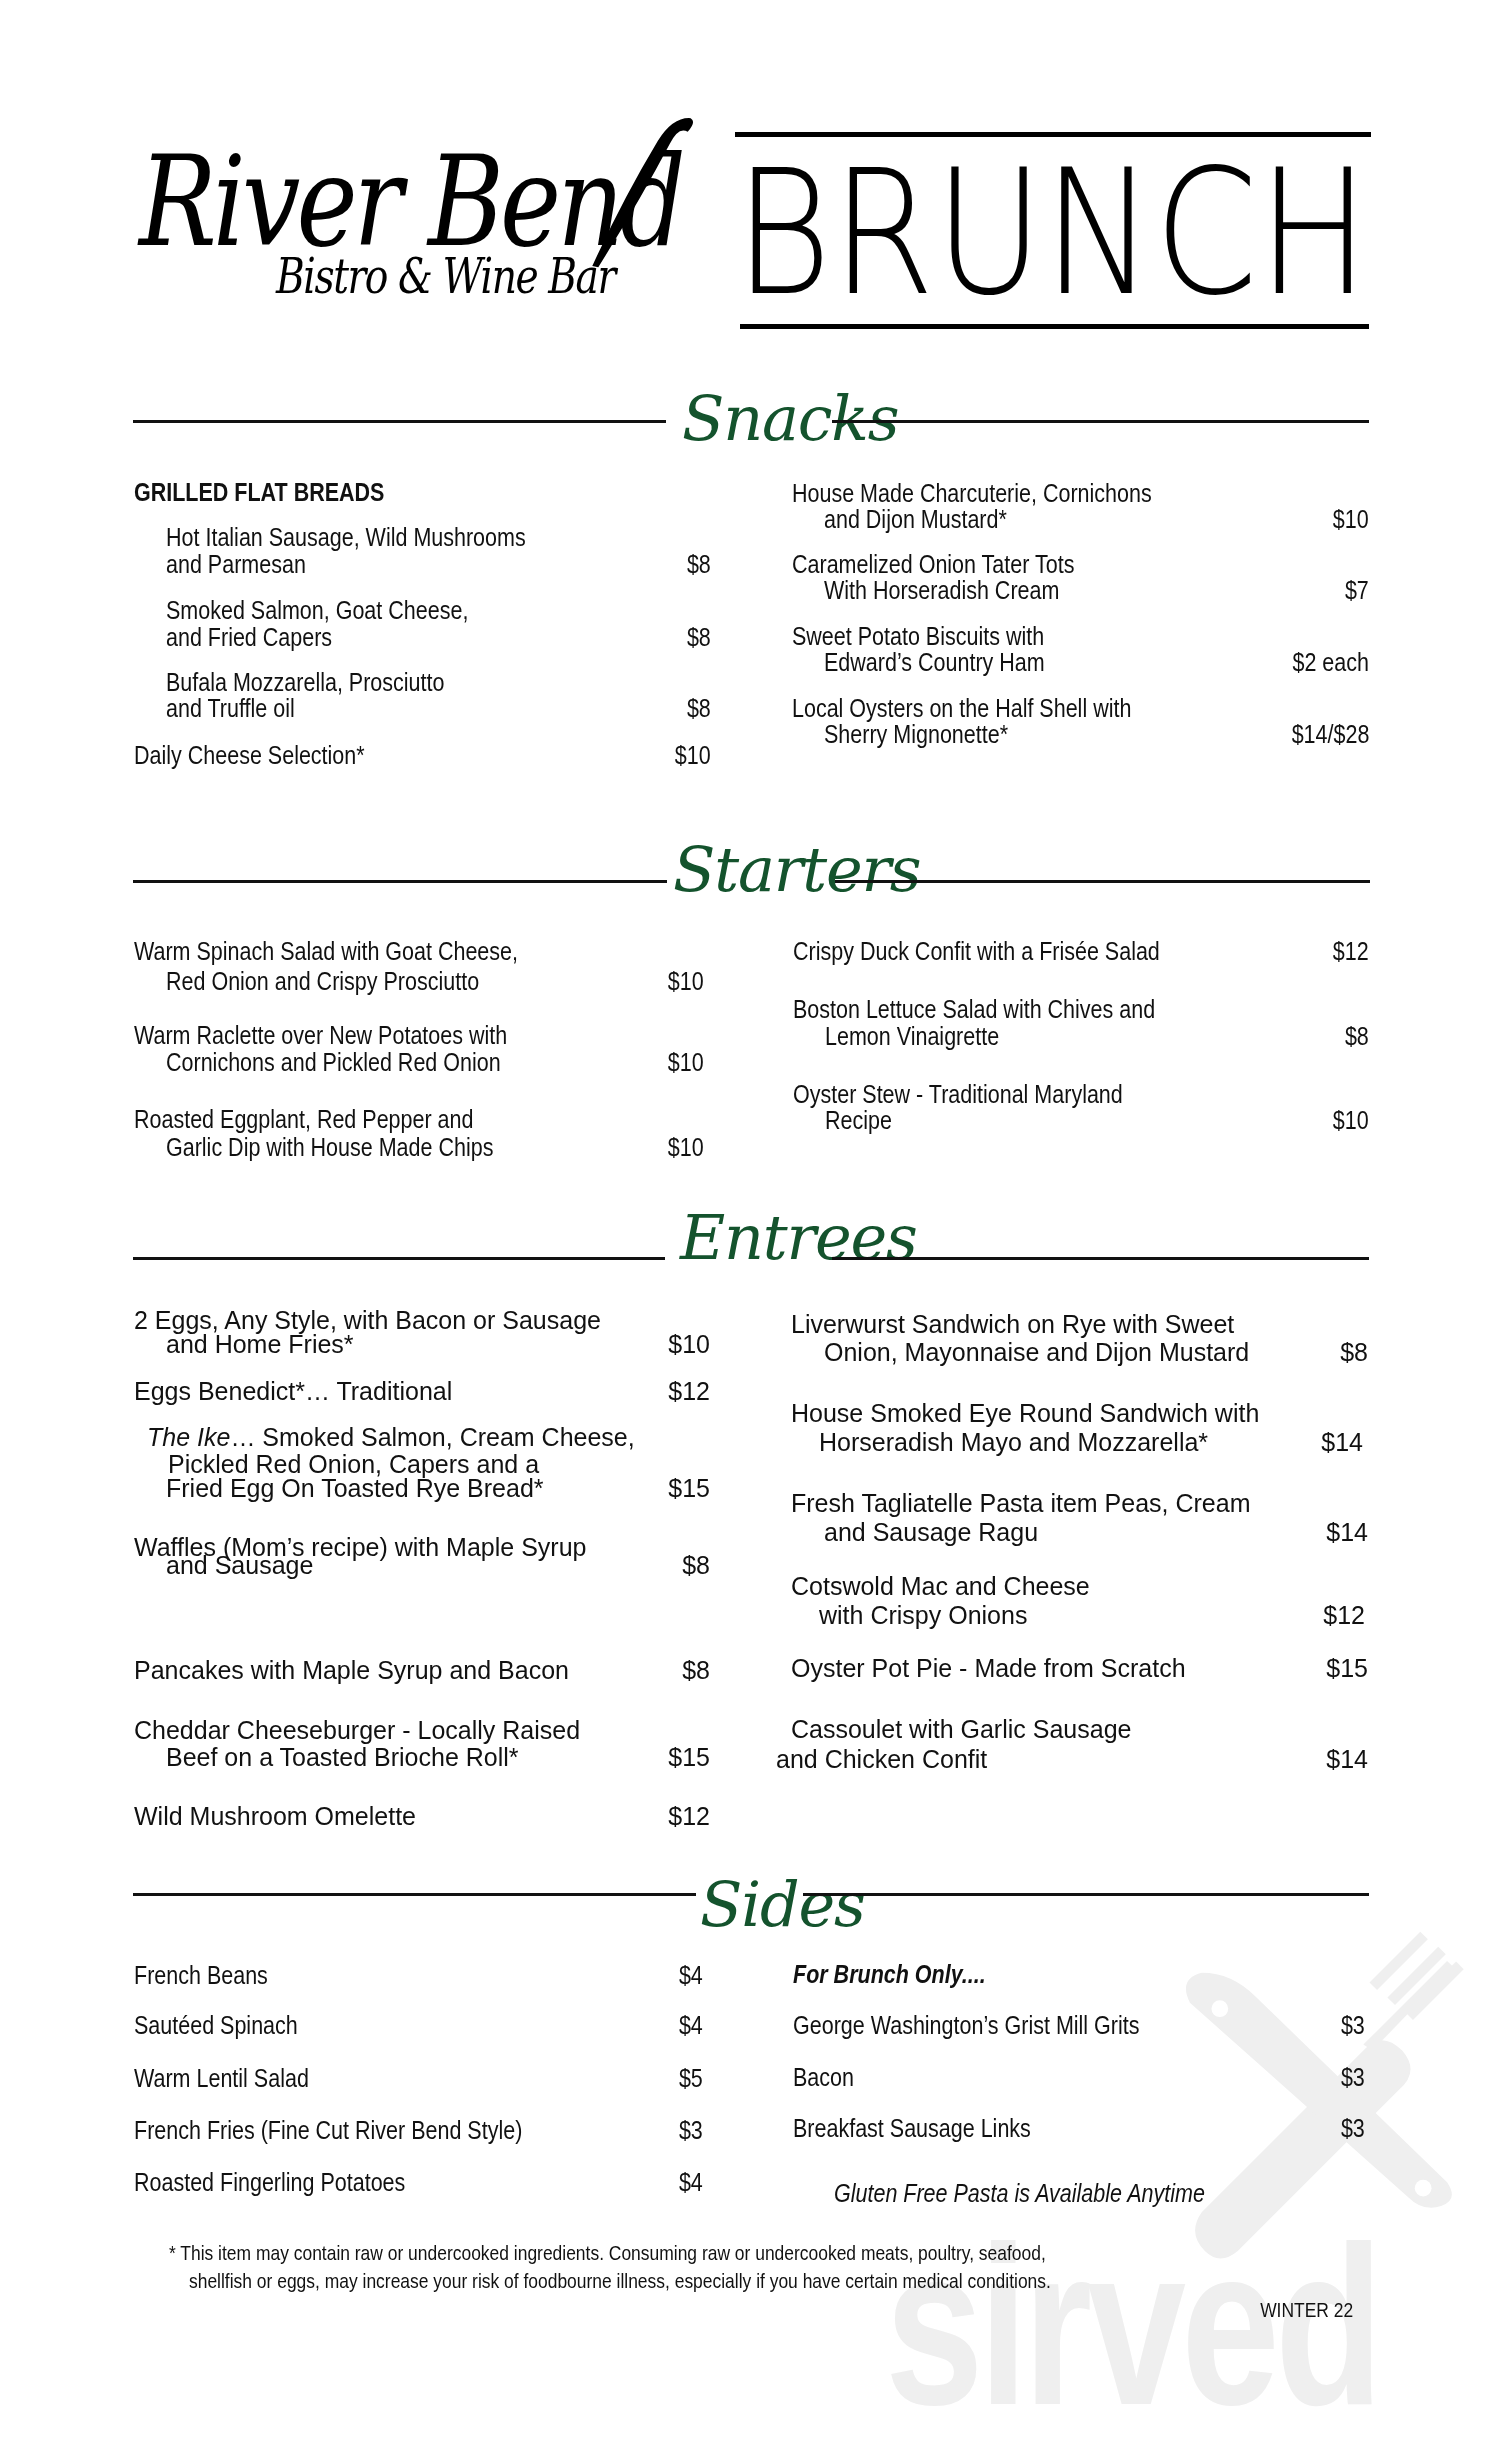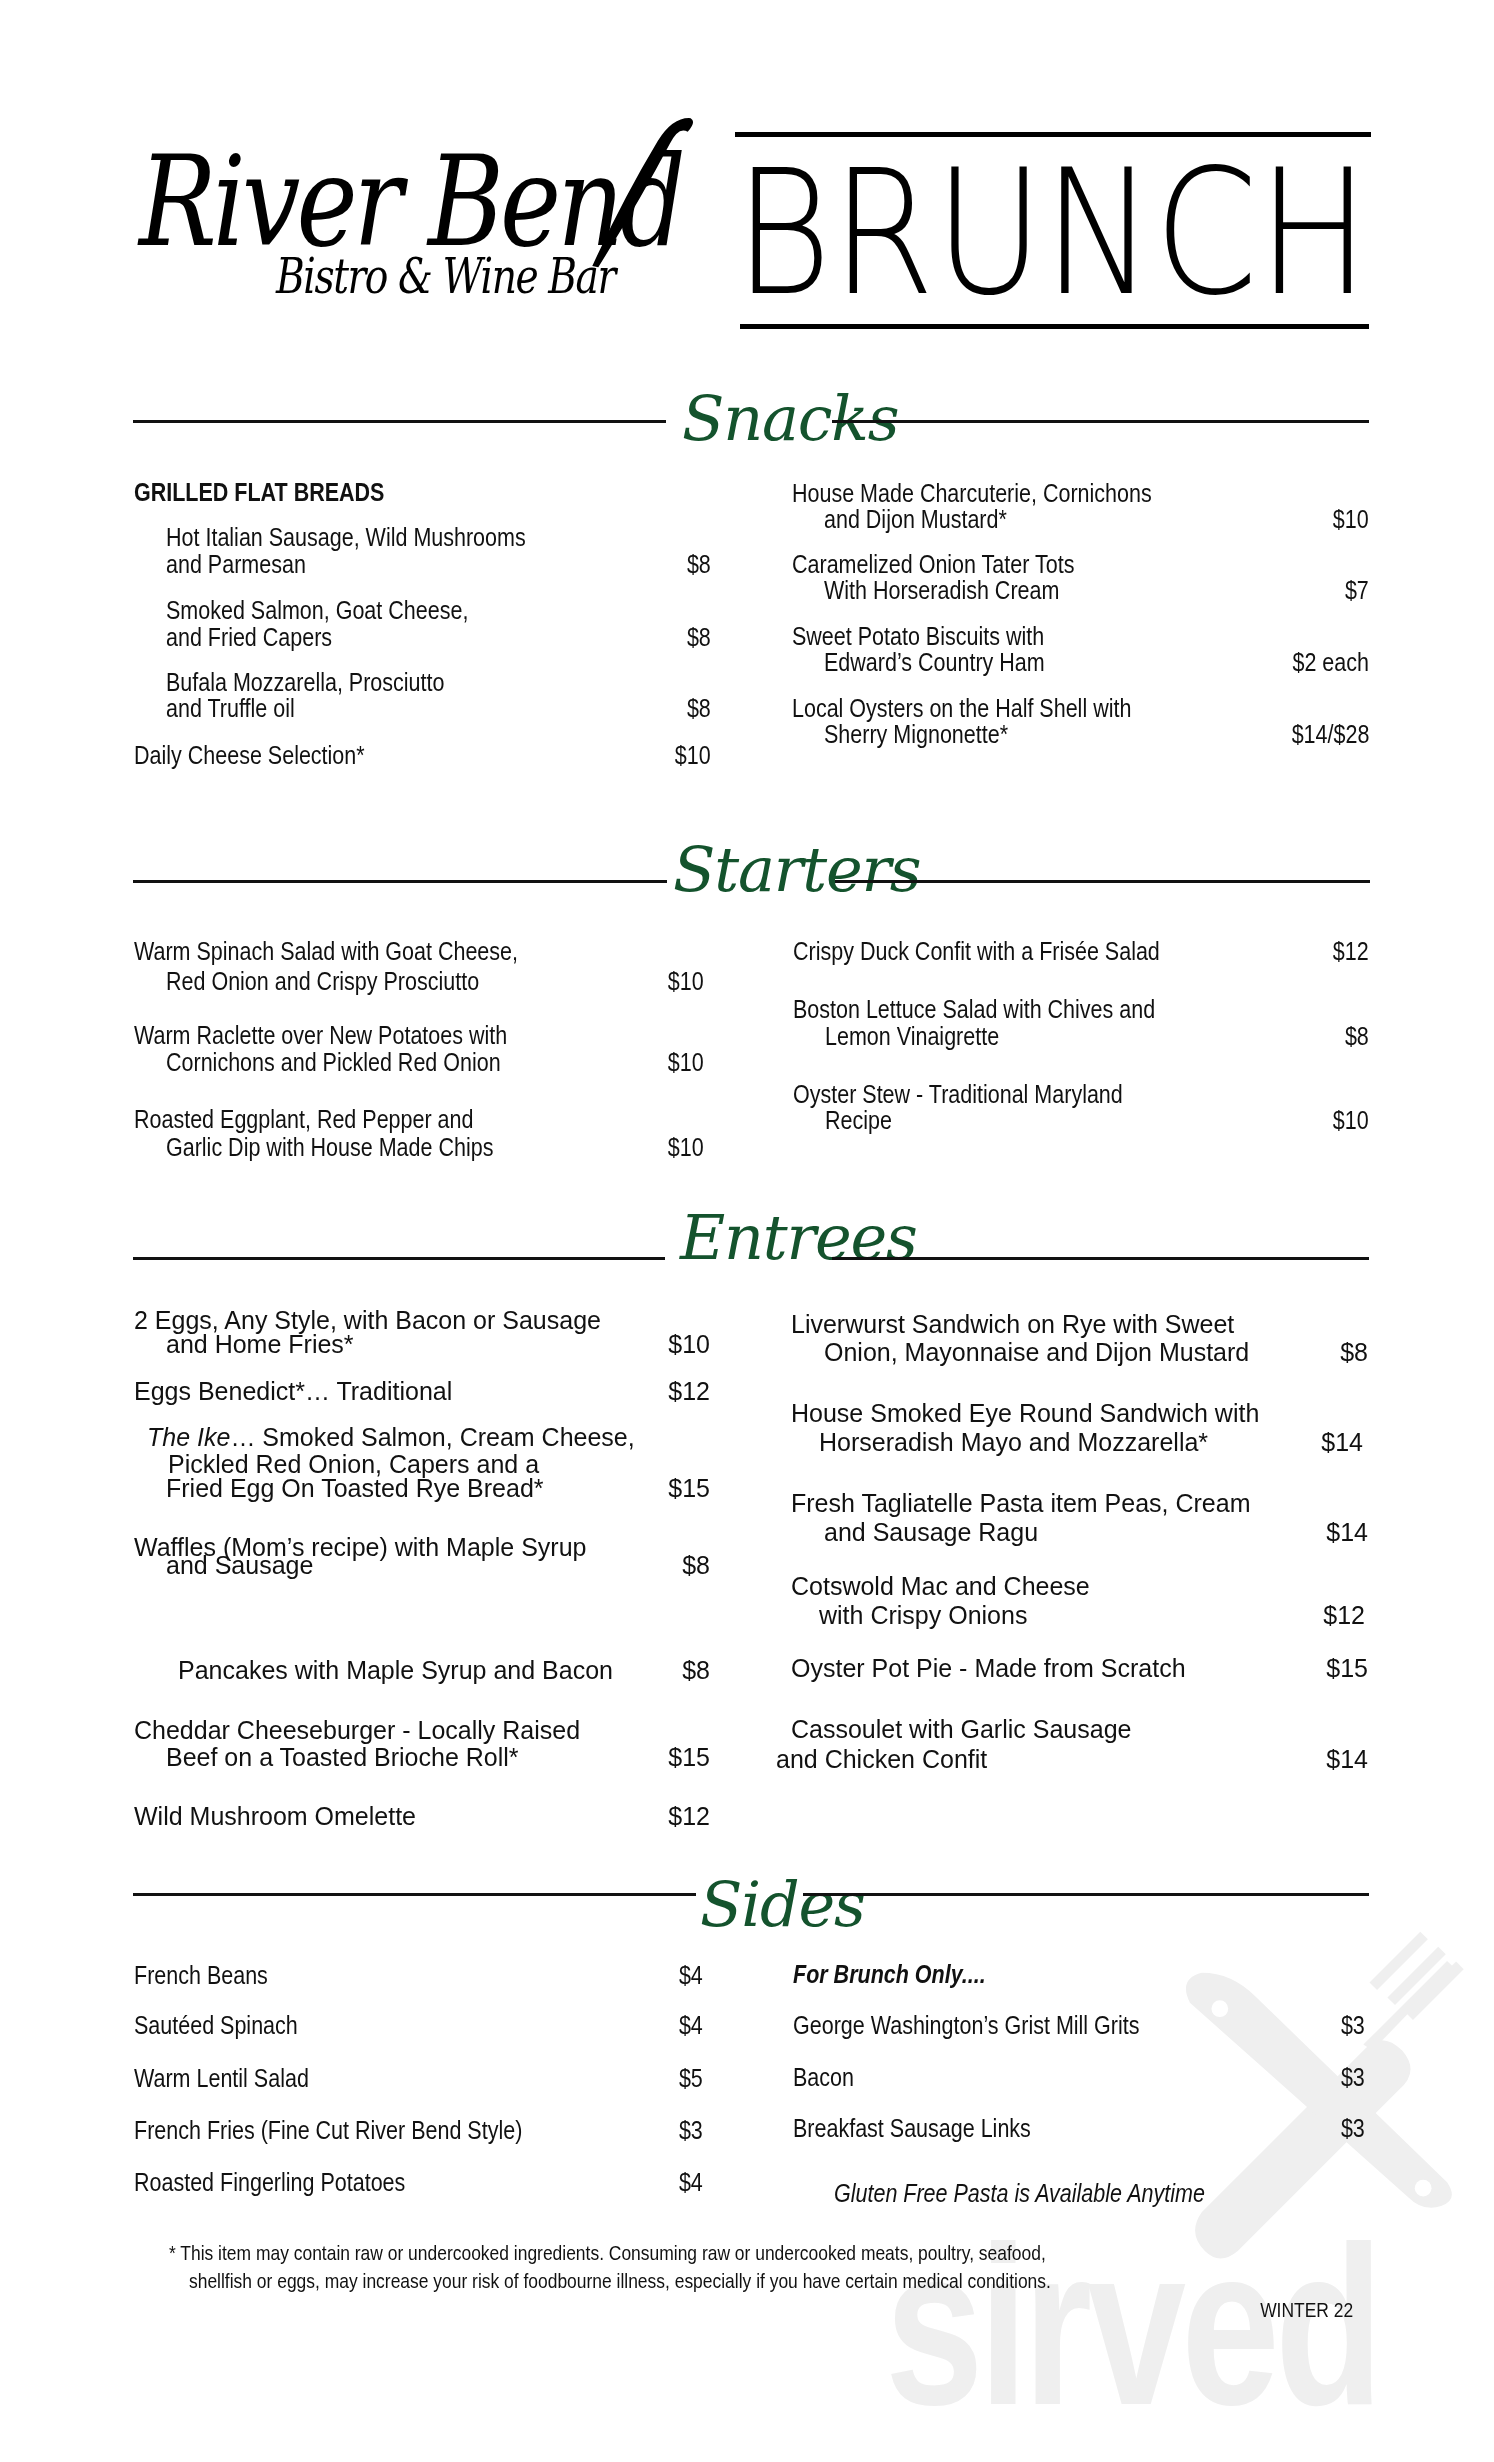--- a/index.html
+++ b/index.html
@@ -159,21 +159,21 @@
     <div class="ln" style="left:168px; top:1451px;">Pickled Red Onion, Capers and a</div>
     <div class="ln" style="left:166px; top:1475px;">Fried Egg On Toasted Rye Bread*</div>
     <div class="price" style="right:785px; top:1475px;">$15</div>
   </div>
   <div>
     <div class="ln" style="left:134px; top:1526px;margin-top:8px;">Waffles (Mom’s recipe) with Maple Syrup</div>
     <div class="ln" style="left:166px; top:1552px;">and Sausage</div>
     <div class="price" style="right:785px; top:1552px;">$8</div>
   </div>
   <div>
-    <div class="ln" style="left:134px; top:1657px;margin-left:44px;">Pancakes with Maple Syrup and Bacon</div>
+    <div class="ln" style="left:134px; top:1657px;">Pancakes with Maple Syrup and Bacon</div>
     <div class="price" style="right:785px; top:1657px;">$8</div>
   </div>
   <div>
     <div class="ln" style="left:134px; top:1717px;">Cheddar Cheeseburger - Locally Raised</div>
     <div class="ln" style="left:166px; top:1744px;">Beef on a Toasted Brioche Roll*</div>
     <div class="price" style="right:785px; top:1744px;">$15</div>
   </div>
   <div>
     <div class="ln" style="left:134px; top:1803px;">Wild Mushroom Omelette</div>
     <div class="price" style="right:785px; top:1803px;">$12</div>

